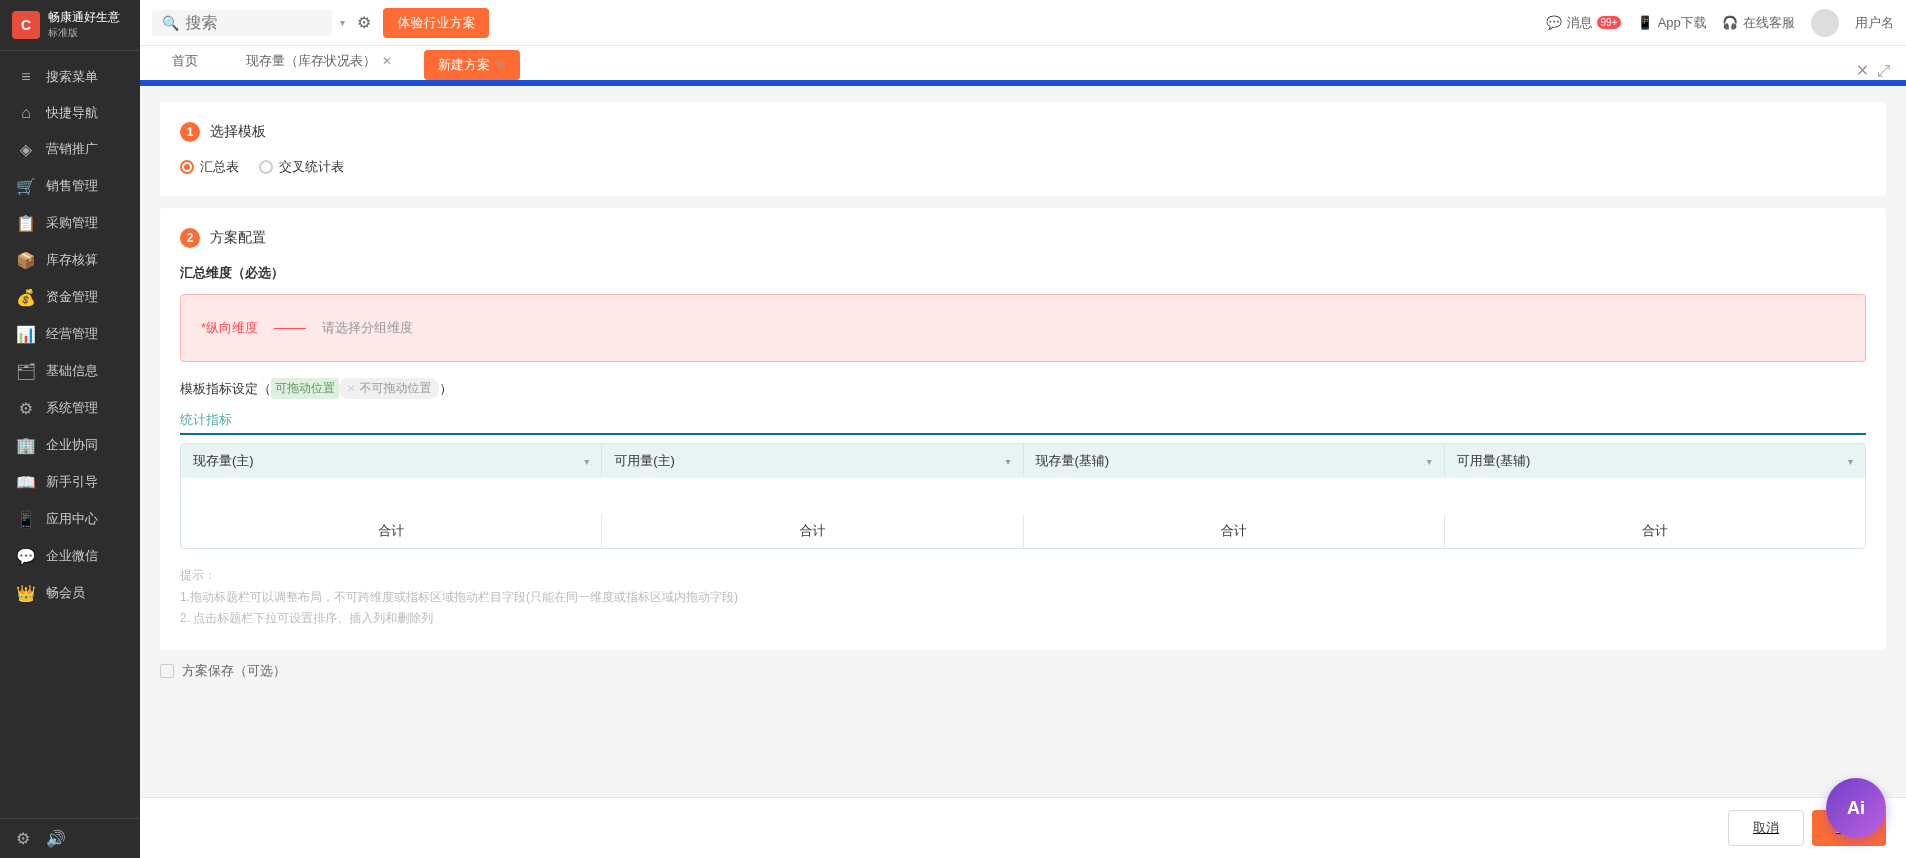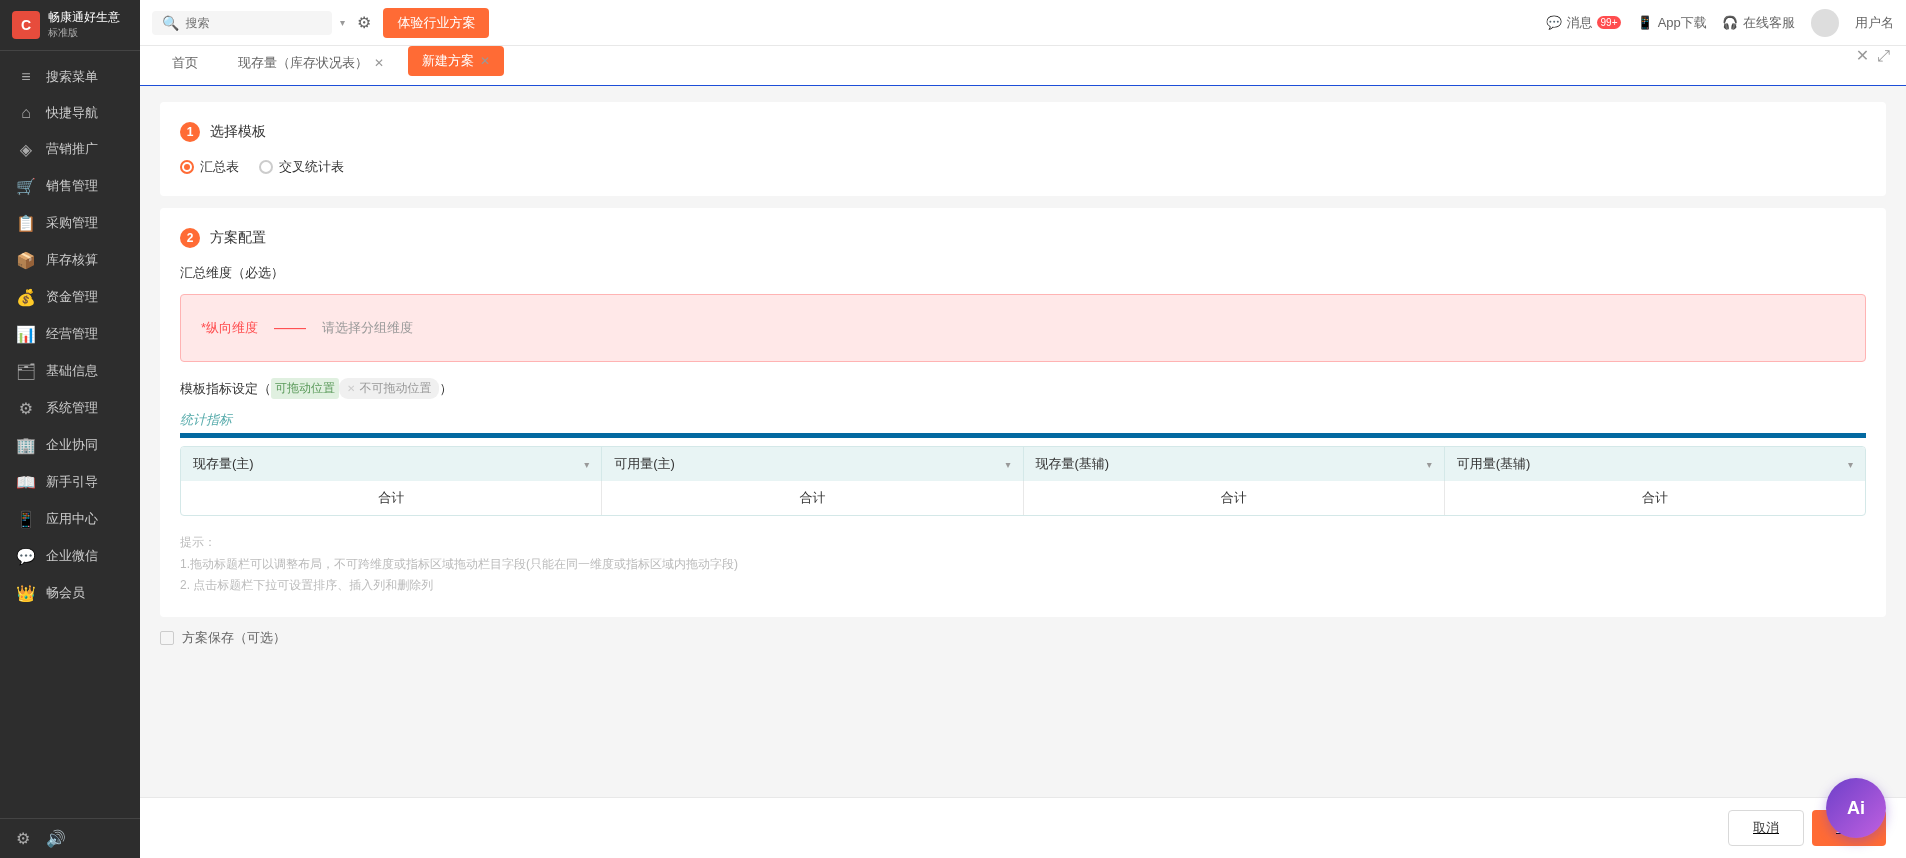--- a/index.html
+++ b/index.html
@@ -76,21 +76,21 @@
       background: #f5f5f5;
       border-radius: 4px;
       padding: 4px 10px;
       gap: 6px;
       width: 180px;
     }
     .topbar-search input {
       border: none;
       background: transparent;
       outline: none;
-      font-size: 12px;
+      font-size: 16px;
       color: #999;
       width: 120px;
     }
     .topbar-chevron { color: #999; font-size: 10px; cursor: pointer; }
     .topbar-gear { color: #666; font-size: 16px; cursor: pointer; margin-left: 4px; }
     .topbar-trial-btn {
       background: #ff6b35;
       color: white;
       border: none;
       border-radius: 4px;
@@ -117,24 +117,24 @@
     }
     .topbar-app { display: flex; align-items: center; gap: 4px; color: #666; font-size: 13px; cursor: pointer; }
     .topbar-service { display: flex; align-items: center; gap: 4px; color: #666; font-size: 13px; cursor: pointer; }
     .topbar-avatar { width: 28px; height: 28px; background: #ddd; border-radius: 50%; }
     .topbar-username { color: #666; font-size: 13px; }
 
     
     .tabs {
       background: #fff;
       display: flex;
-      align-items: flex-start;
-      border-bottom: 1px solid #1d4ed8;
+      align-items: flex-end;
+      border-bottom: 6px solid #1d4ed8;
       padding: 0 16px;
-      gap: 8px;
+      gap: 16px;
       height: 40px;
       flex-shrink: 0;
     }
     .tab {
       padding: 8px 16px;
       font-size: 13px;
       color: #666;
       cursor: pointer;
       border-bottom: 2px solid transparent;
       display: flex;
@@ -207,21 +207,21 @@
     }
     .radio-dot.selected { border-color: #ff6b35; }
     .radio-dot.selected::after {
       content: '';
       width: 6px;
       height: 6px;
       background: #ff6b35;
       border-radius: 50%;
     }
 
-    .section-label { font-size: 13px; color: #333; margin-bottom: 12px; }
+    .section-label { font-size: 13px; color: #333; margin-bottom: 12px; font-weight: bold; }
 
     .dimension-box {
       background: #ffe8e8;
       border: 1px solid #ffb3b3;
       border-radius: 4px;
       padding: 24px 20px;
       display: flex;
       align-items: center;
       gap: 16px;
       margin-bottom: 16px;
@@ -255,38 +255,38 @@
       align-items: center;
       gap: 4px;
     }
     .tag-unmovable::before {
       content: '✕';
       font-size: 10px;
       color: #ccc;
     }
 
     .stat-section { margin-bottom: 16px; }
-    .stat-section-title { color: #5aa; font-size: 13px; margin-bottom: 8px; border-bottom: 5px solid #0369a1; padding-bottom: 4px; font-style: italic; }
+    .stat-section-title { color: #5aa; font-size: 13px; margin-bottom: 8px; border-bottom: 2px solid #0369a1; padding-bottom: 4px; }
 
     .stat-table { border: 1px solid #d4e8e8; border-radius: 4px; overflow: hidden; }
     .stat-table-header { display: flex; background: #e8f4f4; }
     .stat-col {
       flex: 1;
       display: flex;
       align-items: center;
       justify-content: space-between;
       padding: 8px 12px;
       border-right: 1px solid #d4e8e8;
       font-size: 13px;
       color: #333;
     }
     .stat-col:last-child { border-right: none; }
     .stat-col-label { font-size: 13px; color: #333; }
     .stat-col-chevron { color: #999; font-size: 10px; cursor: pointer; }
-    .stat-table-body { display: flex; }
+    .stat-table-body { display: flex; margin-top: 36px; }
     .stat-cell {
       flex: 1;
       padding: 8px 12px;
       border-right: 1px solid #e8e8e8;
       font-size: 13px;
       color: #333;
       text-align: center;
     }
     .stat-cell:last-child { border-right: none; }
 

